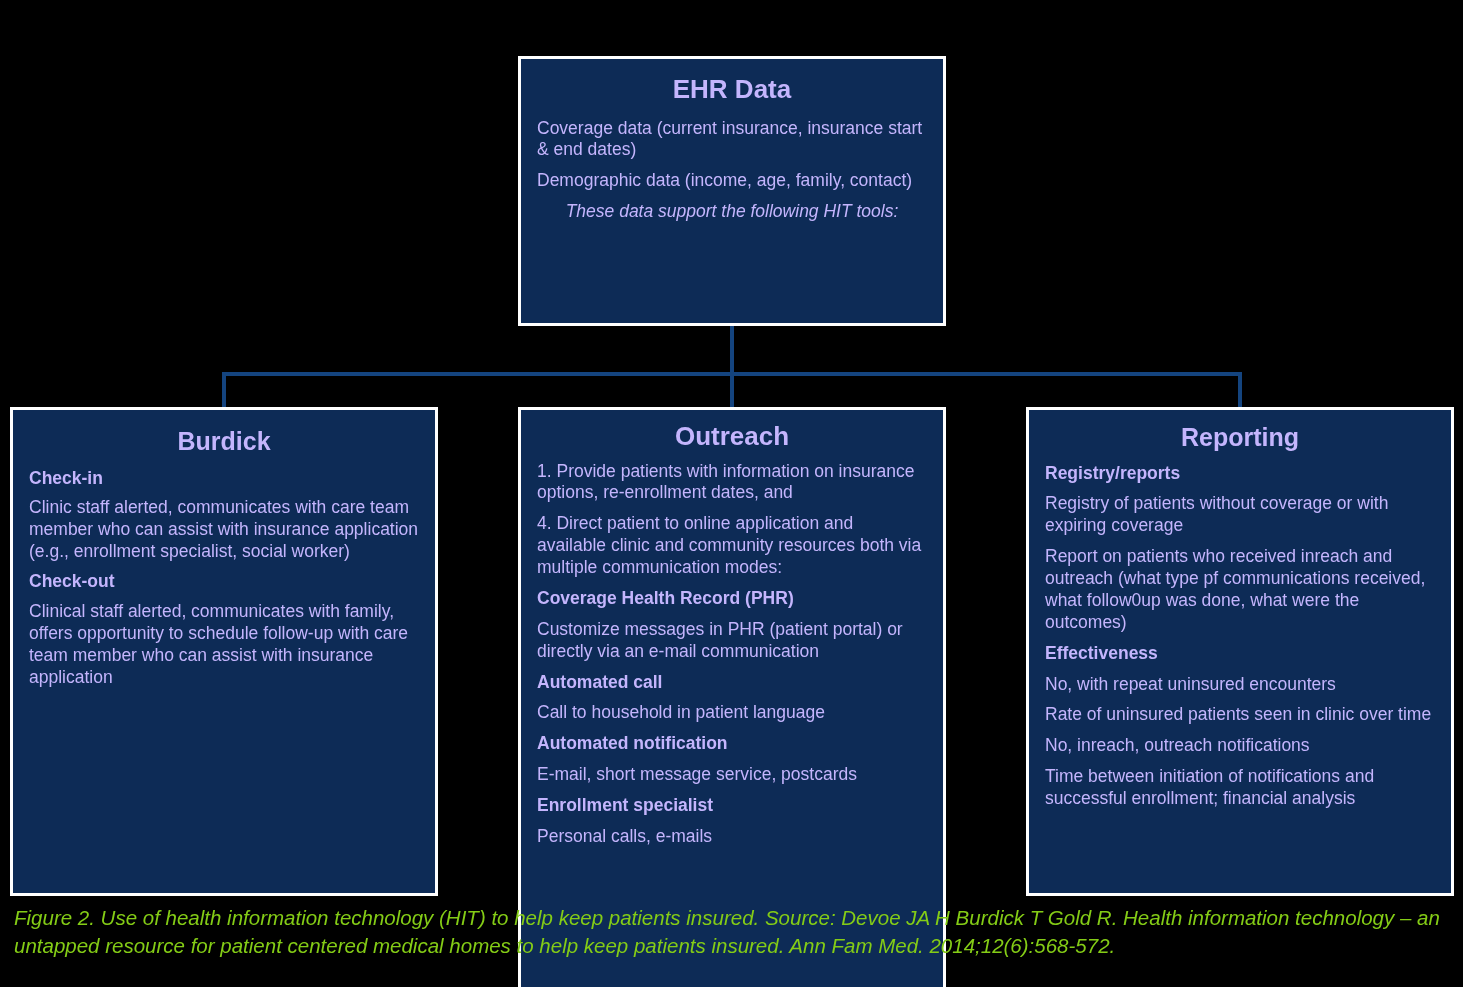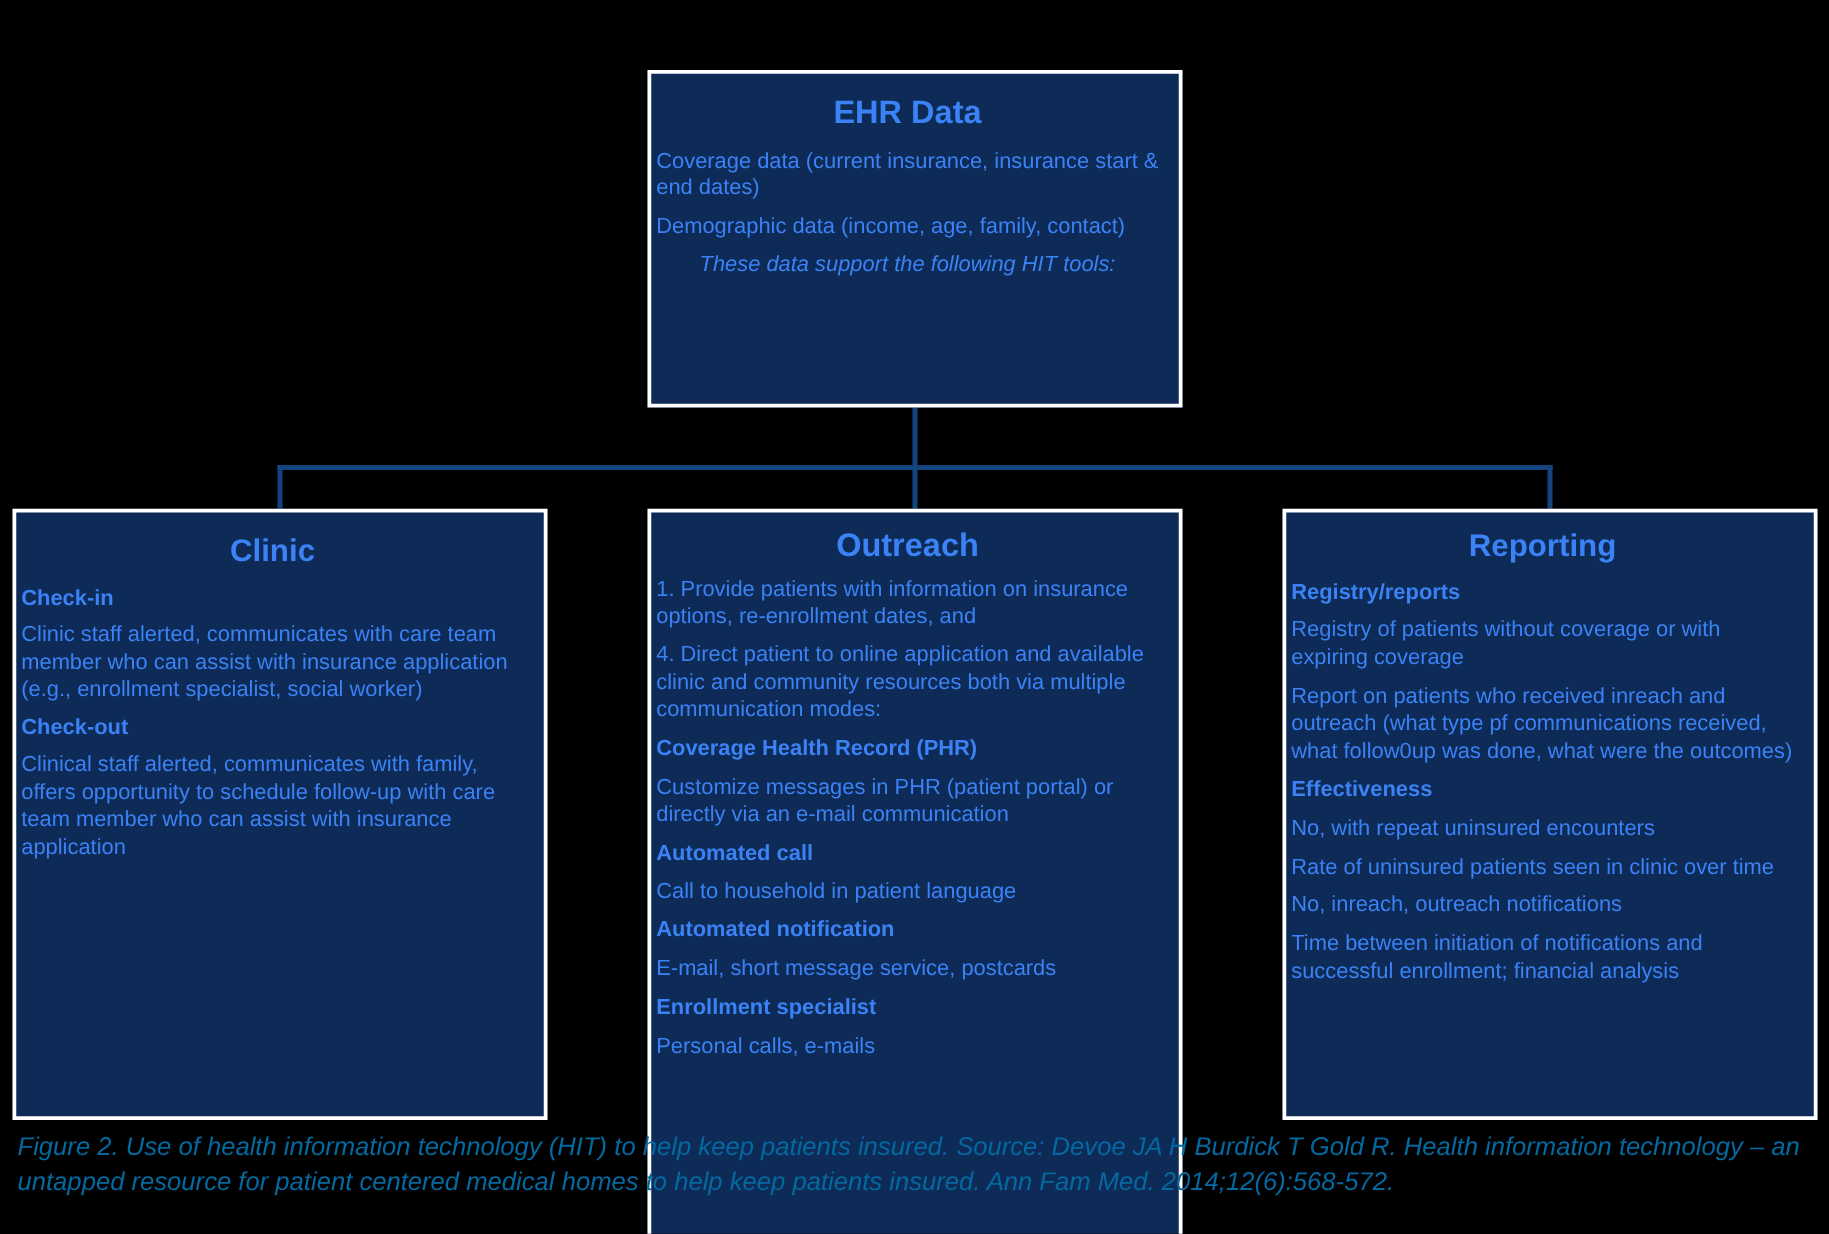--- a/index.html
+++ b/index.html
@@ -20,22 +20,22 @@
     width: 1463px;
     height: 987px;
     background: #000000;
   }
   
   .box {
     position: absolute;
     background: #0d2b56;
     border: 3px solid #ffffff;
     box-sizing: border-box;
-    color: #3b82f6;
-    padding: 14px 16px 10px 4px;
+    color: #c4b5fd;
+    padding: 14px 16px 10px 16px;
   }
   .box-title {
     text-align: center;
     font-size: 25px;
     font-weight: bold;
     margin: 0 0 10px 0;
     line-height: 1.1;
   }
   .box p {
     margin: 0 0 9px 0;
@@ -141,21 +141,21 @@
     top: 372px;
     width: 4px;
     height: 35px;
   }
   
   #caption {
     position: absolute;
     left: 14px;
     top: 904px;
     width: 1435px;
-    color: #0369a1;
+    color: #84cc16;
     font-style: italic;
     font-size: 20.5px;
     line-height: 1.38;
   }
 </style>
 </head>
 <body>
 
 <div class="canvas">
 
@@ -166,21 +166,21 @@
   <div class="connector" id="conn-vert-right"></div>
 
   <div class="box" id="ehr-box">
     <div class="box-title">EHR Data</div>
     <p class="center">Coverage data (current insurance, insurance start &amp; end dates)</p>
     <p class="center">Demographic data (income, age, family, contact)</p>
     <p class="italic">These data support the following HIT tools:</p>
   </div>
 
   <div class="box" id="inreach-box">
-    <div class="box-title">Clinic</div>
+    <div class="box-title">Burdick</div>
     <p class="bold">Check-in</p>
     <p>Clinic staff alerted, communicates with care team member who can assist with insurance application (e.g., enrollment specialist, social worker)</p>
     <p class="bold">Check-out</p>
     <p>Clinical staff alerted, communicates with family, offers opportunity to schedule follow-up with care team member who can assist with insurance application</p>
   </div>
 
   <div class="box" id="outreach-box">
     <div class="box-title">Outreach</div>
     <p>1. Provide patients with information on insurance options, re-enrollment dates, and</p>
     <p>4. Direct patient to online application and available clinic and community resources both via multiple communication modes:</p>

